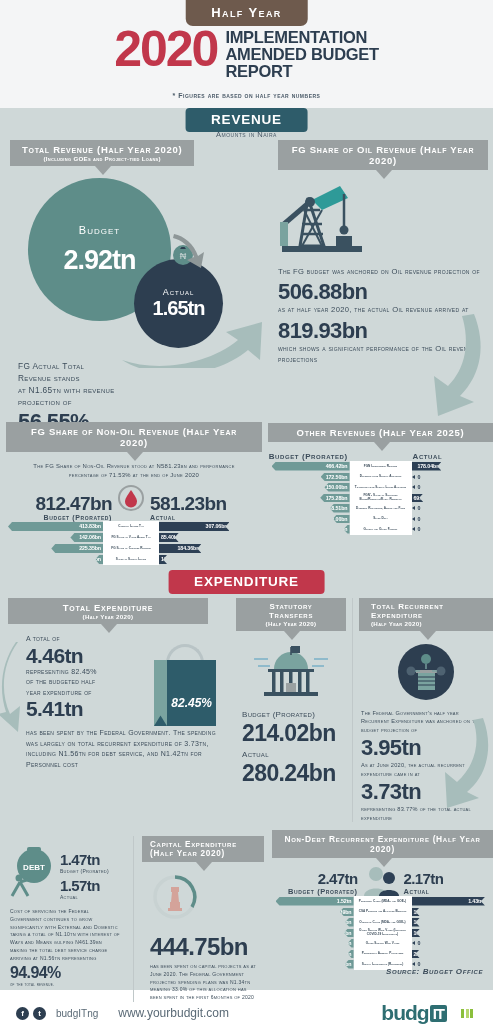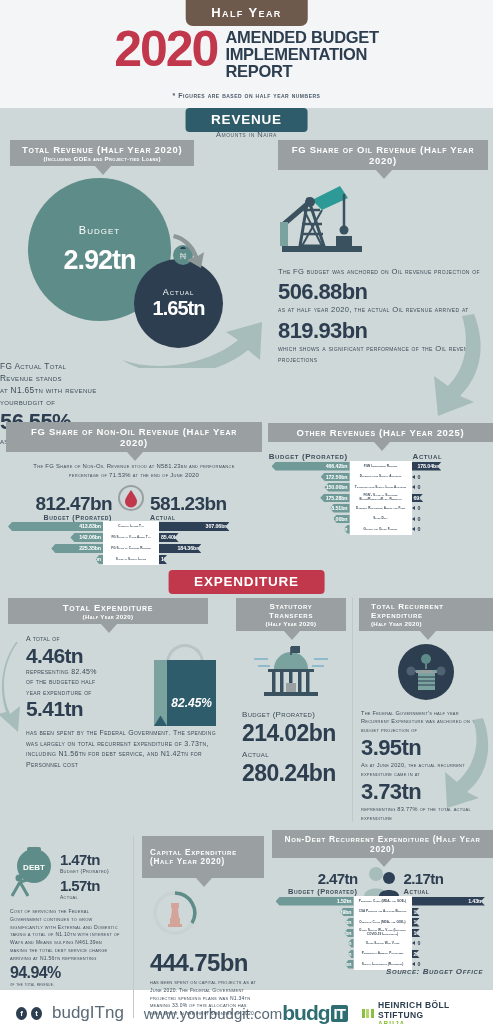--- a/index.html
+++ b/index.html
@@ -113,42 +113,42 @@
   .divline{ border-left:1px solid #c0c8c9; }
   .source{ text-align:right; font-size:8px; font-variant:small-caps;
     font-weight:bold; letter-spacing:.6px; color:#3c4c5a; }
 
   
   .footer{ background:#fff; height:46px; display:flex; align-items:center;
     padding:0 16px; }
   .sico{ width:13px;height:13px;border-radius:50%;background:#2d3e50;
     color:#fff;font-size:8px;display:flex;align-items:center;
     justify-content:center;margin-right:4px;font-weight:bold;}
-  .handle-txt{ font-size:17px; color:#5a6a76; margin-left:6px; }
-  .url{ font-size:15px; color:#5a6a76; margin-left:20px; }
+  .handle-txt{ font-size:10px; color:#5a6a76; margin-left:6px; }
+  .url{ font-size:12px; color:#5a6a76; margin-left:20px; }
   .budgit-logo{ font-size:21px; font-weight:bold; color:#2e6e72;
     letter-spacing:-1px; display:flex; align-items:center;}
   .hb{ font-size:8.5px; font-weight:bold; color:#2d3e50; letter-spacing:.4px;}
   .hb .abuja{ color:#8bbf3c; font-size:6.5px; letter-spacing:1px; }
   .greenbars{ display:flex; gap:1.5px; margin-right:4px; }
   .greenbars i{ display:block;width:3px;height:9px;background:#8bbf3c; }
   .greenbars i:nth-child(2){background:#b5d66e;}
 </style>
 </head>
 <body>
 
 <div class="page">
 
   <div class="header">
     <div class="halfyear-tab">Half Year</div>
     <div class="title-row">
       <div class="year">2020</div>
       <div class="title-lines">
+        <div>IMPLEMENTATION</div>
         <div>AMENDED BUDGET</div>
-        <div>IMPLEMENTATION</div>
         <div>REPORT</div>
       </div>
     </div>
     <div class="note">* Figures are based on half year  numbers</div>
   </div>
 
   <div class="band" style="height:32px;">
     <div class="banner rev" style="top:0;">REVENUE</div>
     <div class="subnote" style="position:absolute;top:22px;left:0;right:0;">Amounts in Naira</div>
   </div>
@@ -184,25 +184,25 @@
           </svg>
         </div>
 
         <div style="position:absolute;left:120px;top:142px;">
           <svg width="160" height="54" viewBox="0 0 160 54">
             <path d="M2 46 C36 58 86 52 118 26 L106 18 L142 8 L140 46 L128 36 C92 66 34 66 2 46 Z" fill="#a7bdbb"></path>
           </svg>
         </div>
       </div>
 
-      <div style="margin-top:-8px;">
+      <div style="padding-left:18px;margin-top:-8px;">
         <div class="stat-p">FG Actual Total</div>
         <div class="stat-p">Revenue stands</div>
         <div class="stat-p">at N1.65tn with revenue</div>
-        <div class="stat-p">yourbudgit of</div>
+        <div class="stat-p">projection of</div>
         <div class="bignum" style="margin:2px 0 2px;">56.55%</div>
         <div class="stat-p">as at June 2020</div>
       </div>
     </div>
 
     <div class="oilbox" style="position:absolute;left:278px;top:0;width:210px;">
       <div class="tag wide">
         <span class="t1">FG Share of Oil Revenue (Half Year 2020)</span>
       </div>
       <div style="margin-top:10px;">
@@ -510,21 +510,21 @@
           <div class="bignum" style="font-size:15px;margin-top:3px;">1.57tn</div>
           <div class="smalltext" style="font-size:5px;">Actual</div>
         </div>
       </div>
       <div class="smalltext" style="padding:6px 8px 0 10px;font-size:5px;line-height:1.55;">Cost of servicing the Federal Government continues to grow significantly with External and Domestic taking a total of N1.10tn with interest of Ways and Means gulping N461.39bn making the total debt service charge arriving at N1.56tn representing</div>
       <div class="bignum" style="padding-left:10px;margin-top:3px;font-size:16px;">94.94%</div>
       <div class="smalltext" style="padding-left:10px;font-size:4.6px;">of the total revenue.</div>
     </div>
 
     <div class="divline" style="position:absolute;left:133px;top:6px;width:133px;padding-left:8px;">
-      <div class="tag" style="width:122px;padding:12px 8px;">
+      <div class="tag" style="width:122px;padding:4px 8px;">
         <span class="t1" style="font-size:8.2px;">Capital Expenditure</span>
         <span class="t1" style="font-size:8.2px;">(Half Year 2020)</span>
       </div>
       <div style="padding-left:10px;margin-top:12px;">
         <svg width="46" height="46" viewBox="0 0 46 46">
           <circle cx="23" cy="23" r="20" fill="none" stroke="#c8d2d2" stroke-width="3.5"></circle>
           <path d="M23 3 A20 20 0 0 1 40 33" fill="none" stroke="#5e8d89" stroke-width="3.5"></path>
           <rect x="18" y="28" width="10" height="6" fill="#d4a39a"></rect>
           <path d="M19 28 L20 18 L26 18 L27 28 Z" fill="#d4a39a"></path>
           <rect x="19" y="13" width="8" height="5" fill="#d4a39a"></rect>
@@ -640,20 +640,16 @@
     <div class="budgit-logo">
       <span>budg</span>
       <span style="display:inline-block;background:#2e6e72;color:#fff;padding:0 3px;margin-left:1px;border-radius:2px;font-size:15px;">IT</span>
     </div>
     <div style="display:flex;align-items:center;margin-left:14px;">
       <div class="greenbars">
           <i></i>
           <i></i>
           <i></i>
         </div>
-      <div class="hb">
-        <div>HEINRICH BÖLL STIFTUNG</div>
-        <div class="abuja">ABUJA</div>
-      </div>
     </div>
   </div>
 
 </div>
 
 </body></html>

